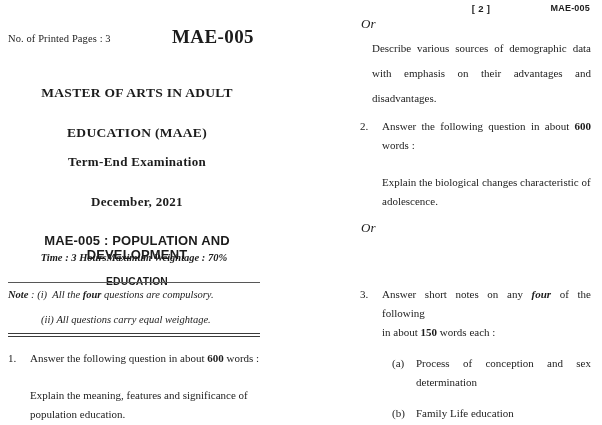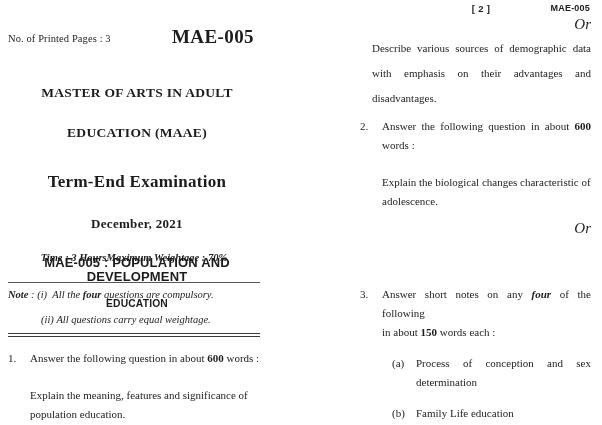--- a/index.html
+++ b/index.html
@@ -64,21 +64,21 @@
     top: 85px;
     width: 258px;
     text-align: center;
   }
   .t-line {
     font-weight: bold;
     letter-spacing: 0.3px;
   }
   .t-program-1 { font-size: 13.5px; margin: 0 0 0 0; }
   .t-program-2 { font-size: 13.5px; margin: 24px 0 0 0; }
-  .t-exam      { font-size: 17px;  margin: 31px 0 0 0; }
+  .t-exam      { font-size: 13px;  margin: 13px 0 0 0; }
   .t-session   { font-size: 13px;  margin: 24px 0 0 0; }
 
   .subject-line {
     font-family: "Liberation Sans", sans-serif;
     font-weight: bold;
     font-size: 13px;
     letter-spacing: 0.15px;
     margin: 24px 0 0 0;
     line-height: 1.05;
   }
@@ -190,23 +190,23 @@
     top: 3px;
     font-family: "Liberation Sans", sans-serif;
     font-weight: bold;
     font-size: 9px;
     letter-spacing: 0.2px;
   }
 
   .or-word {
     position: absolute;
     width: 230px;
-    text-align: right;
+    text-align: left;
     font-style: italic;
-    font-size: 15px;
+    font-size: 13px;
   }
   #or-1 { left: 60px; top: 16px; }
   #or-2 { left: 60px; top: 220px; }
 
   .rc-para {
     position: absolute;
     left: 71px;
     width: 219px;
     font-size: 11px;
     line-height: 25px;

